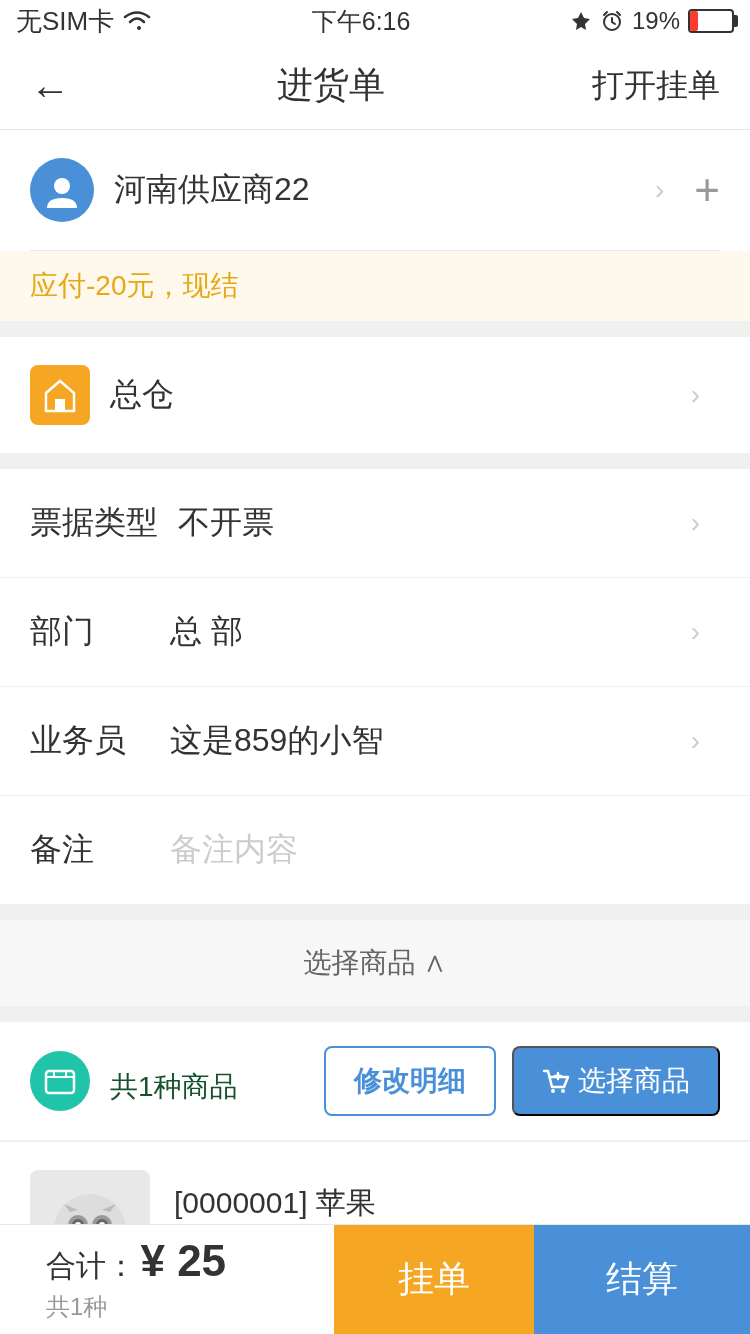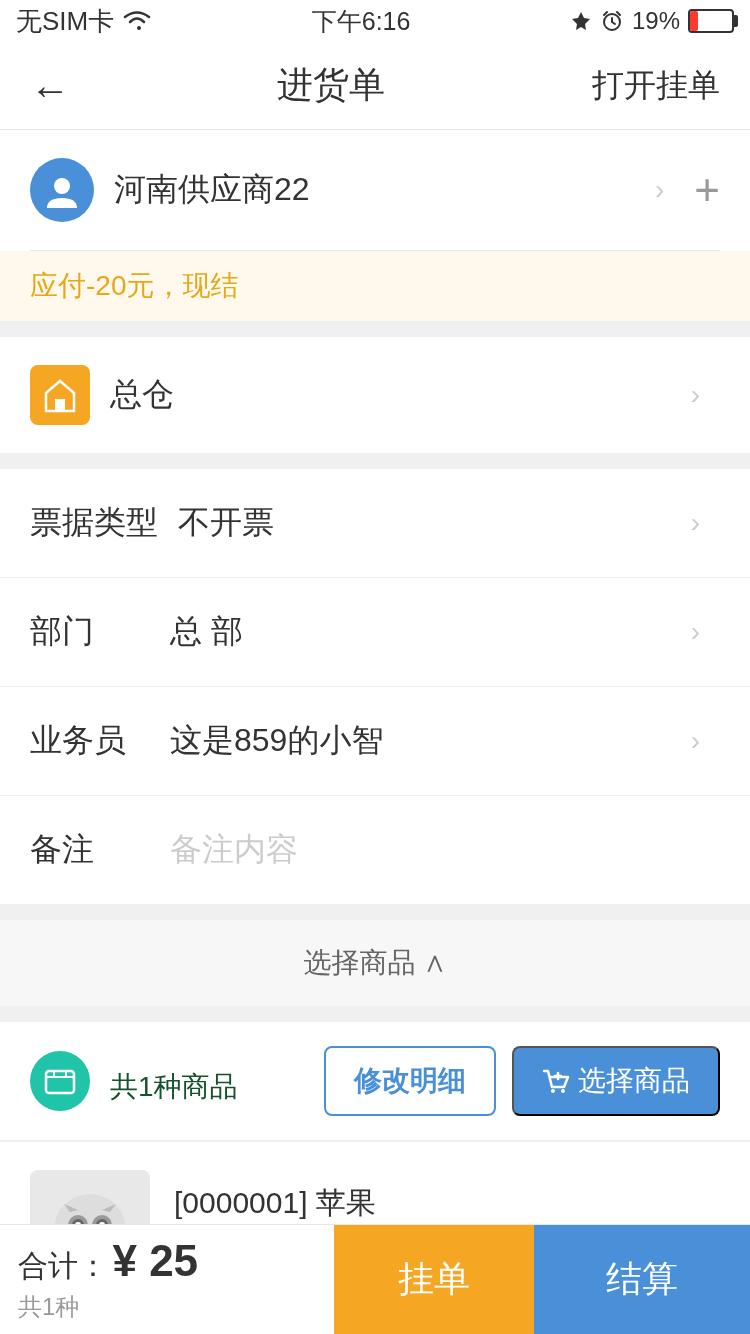--- a/index.html
+++ b/index.html
@@ -214,21 +214,21 @@
       width: 750px;
       height: 110px;
       display: flex;
       align-items: center;
       background: #fff;
       border-top: 1px solid #e8e8e8;
       z-index: 100;
     }
     .footer-total {
       flex: 1;
-      padding: 0 18px;
+      padding: 0 46px;
     }
     .footer-total-label { font-size: 30px; color: #333; }
     .footer-total-amount { font-size: 44px; font-weight: 600; color: #333; display: inline; }
     .footer-total-count { font-size: 24px; color: #999; margin-top: 4px; }
     .btn-hang {
       width: 200px;
       height: 110px;
       background: #f5a623;
       color: #fff;
       font-size: 36px;

